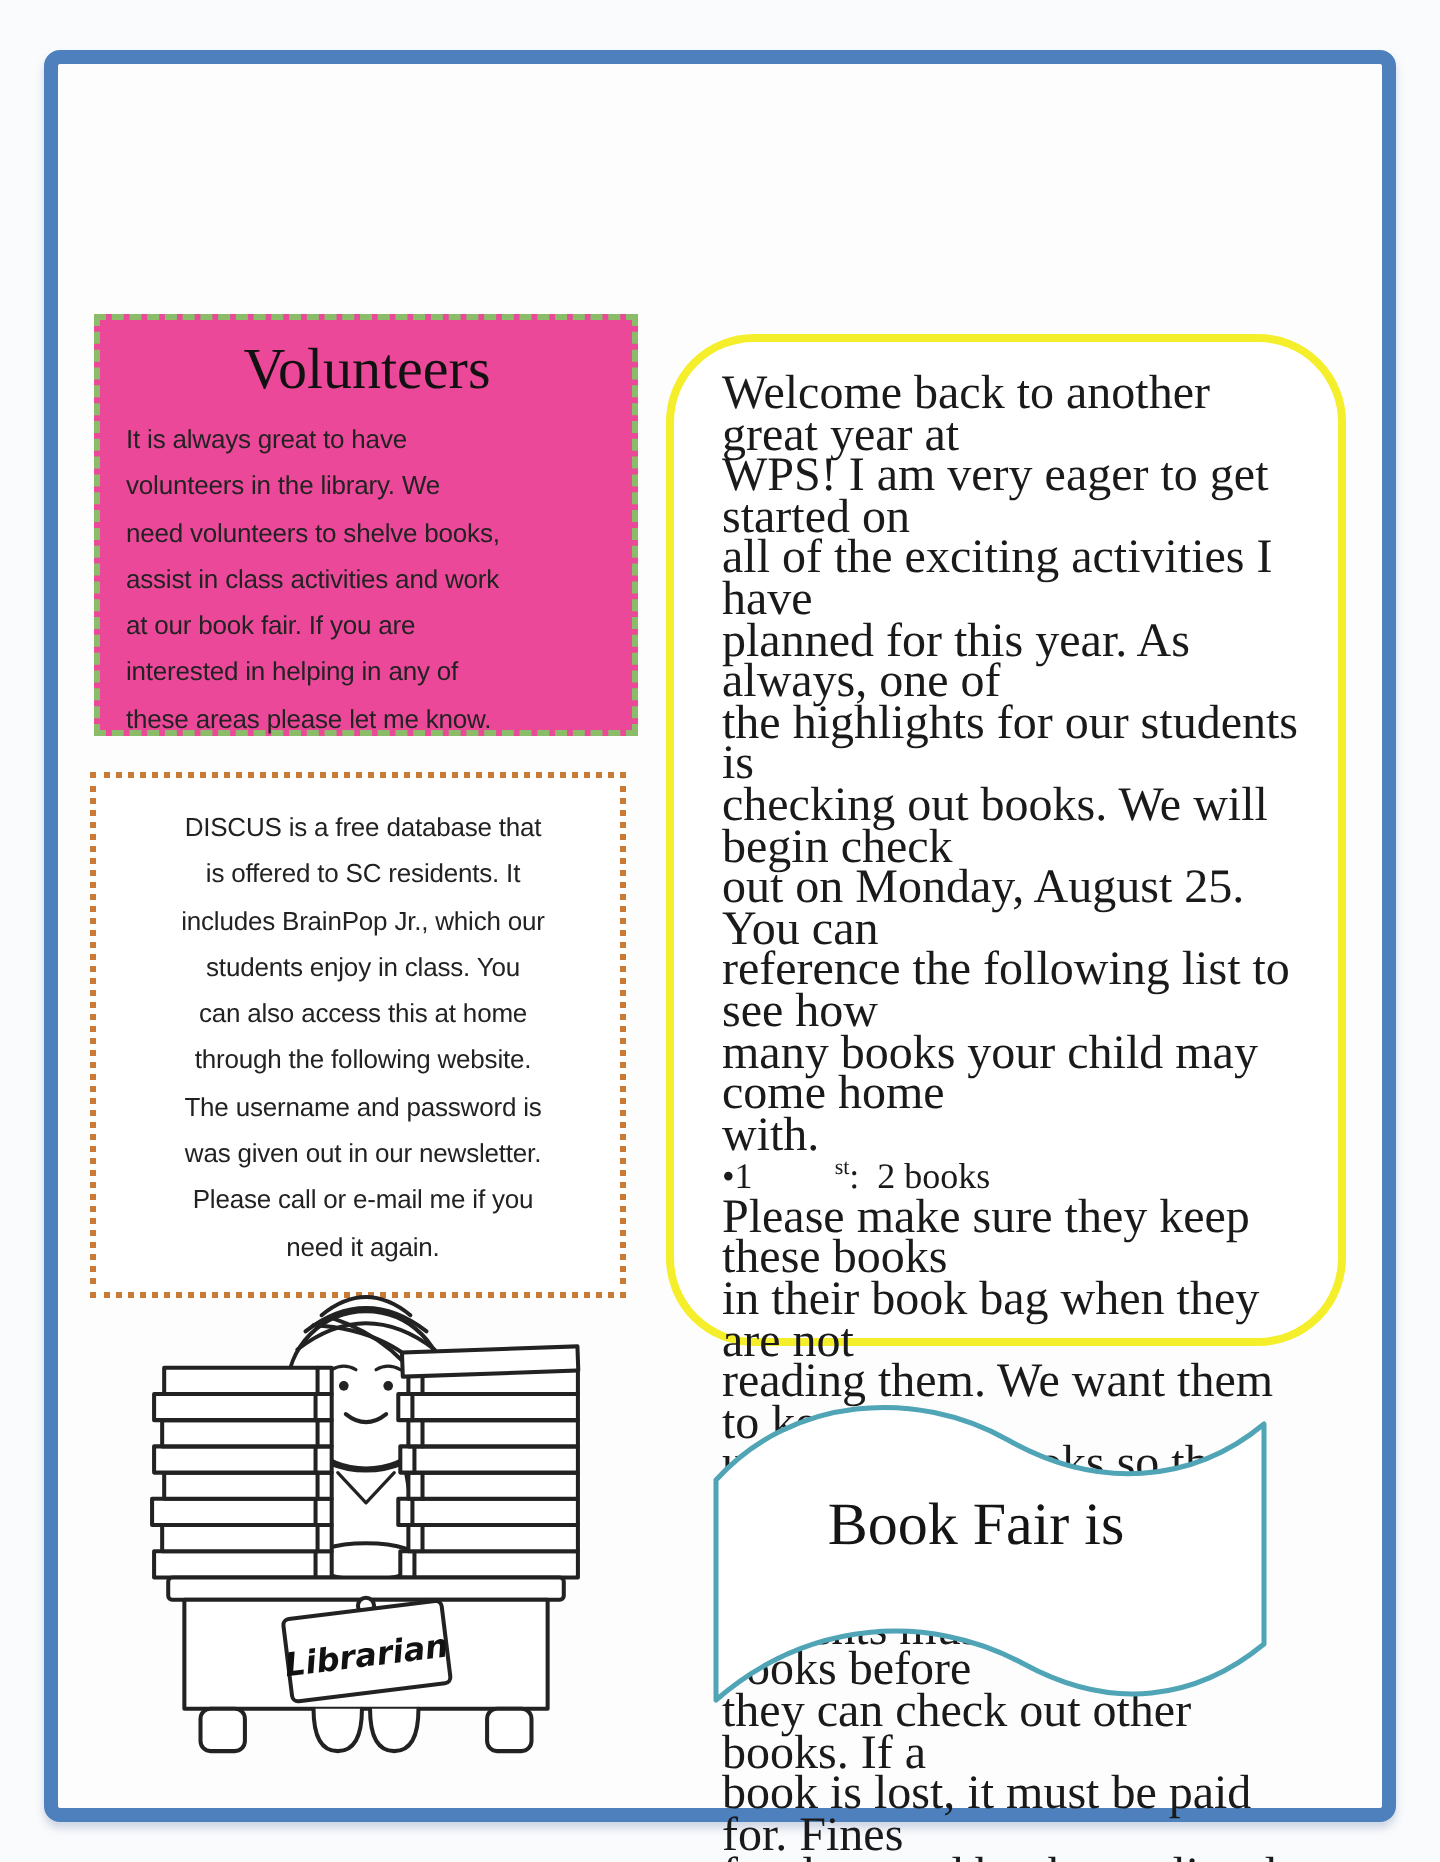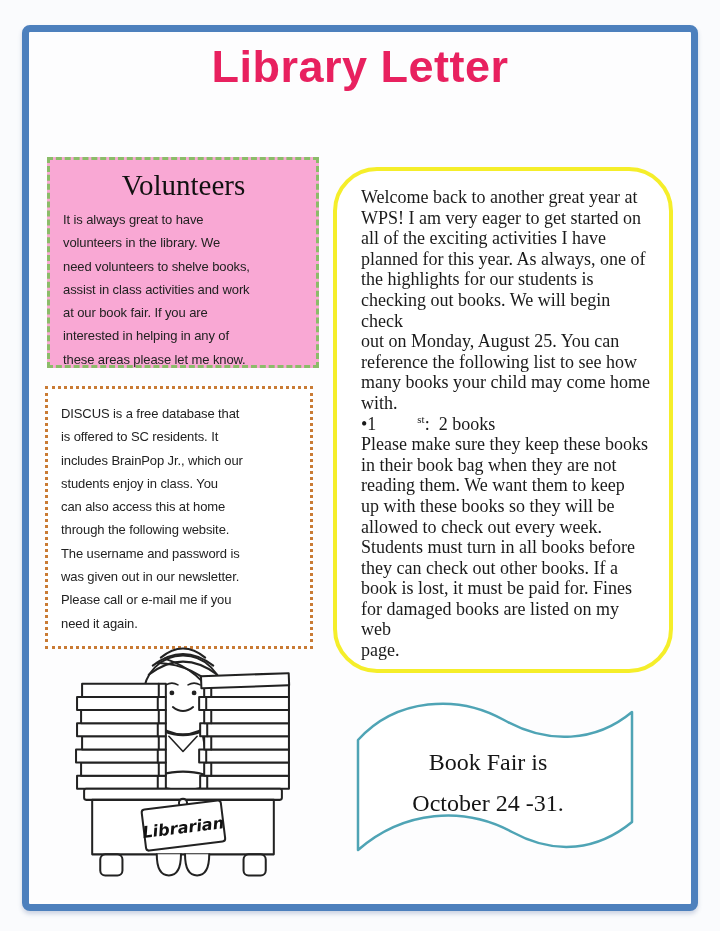--- a/index.html
+++ b/index.html
@@ -14,67 +14,67 @@
     border:7px solid #4d80bd;border-radius:8px;background:#fdfdfe;
     box-sizing:border-box;box-shadow:0 3px 4px rgba(70,100,150,.25);
   }
   .slide-title{
     position:absolute;left:0;right:0;top:36px;text-align:center;
     font-family:"Liberation Sans",sans-serif;font-weight:600;
     font-size:45px;line-height:61px;color:#e8215f;letter-spacing:.5px;
   }
   .volunteers-box{
     position:absolute;left:47px;top:157px;width:272px;height:211px;
-    box-sizing:border-box;border:3px dashed #8bbc69;background:#f9a8d4;
+    box-sizing:border-box;border:3px dashed #8bbc69;background:#ec4899;
     padding:5px 12px 0 13px;
   }
   .volunteers-heading{
     font-family:"Liberation Serif",serif;font-size:29px;line-height:36px;
     text-align:center;color:#111;margin:2px 0 5px 0;font-weight:400;
   }
   .box-body-sans{
     font-family:"Liberation Sans",sans-serif;font-size:13px;line-height:23.3px;
     white-space:pre-line;color:#222;letter-spacing:-0.1px;
   }
   .discus-box{
     position:absolute;left:45px;top:386px;width:268px;height:263px;
     box-sizing:border-box;border:3px dotted #c97b35;background:#fff;
     padding:13px 8px 0 13px;
+    text-align:center;
   }
   .welcome-box{
     position:absolute;left:333px;top:167px;width:340px;height:506px;
     box-sizing:border-box;border:4px solid #f5ee2a;border-radius:44px;
     background:#fff;padding:16px 16px 0 24px;
   }
   .box-body-serif{
-    font-family:"Liberation Serif",serif;font-size:18px;line-height:20.6px;
+    font-family:"Liberation Serif",serif;font-size:24px;line-height:20.6px;
     white-space:pre-line;color:#1a1a1a;
   }
   .bullet-line{
     font-family:"Liberation Serif",serif;font-size:18px;line-height:20.6px;
     color:#1a1a1a;
   }
   .bullet-line span{white-space:pre;}
   .bullet-line sup{font-size:11px;line-height:0;margin-left:41px;}
   .librarian{position:absolute;left:72px;top:634px;width:222px;height:248px;}
   .banner{position:absolute;left:346px;top:690px;width:298px;height:192px;}
   .banner svg{position:absolute;left:0;top:0;}
   .banner-text{
     position:absolute;left:0;right:14px;top:52px;text-align:center;
-    font-family:"Liberation Serif",serif;font-size:24px;line-height:41px;
+    font-family:"Liberation Serif",serif;font-size:30px;line-height:41px;
     color:#151515;
   }
 </style>
 </head>
 <body>
 
 <div class="slide-frame"></div>
 
 <div class="slide-title">
-  <div>Library Letter</div>
 </div>
 
 <div class="volunteers-box">
   <div class="volunteers-heading">Volunteers</div>
   <div class="box-body-sans">It is always great to have
 volunteers in the library.  We
 need volunteers to shelve books,
 assist in class activities and work
 at our book fair.  If you are
 interested in helping in any of
@@ -202,15 +202,14 @@
     <path d="M 12 50
              C 50 8, 112 4, 158 30
              C 202 55, 250 52, 286 22
              L 286 132
              C 252 160, 210 166, 166 142
              C 118 116, 58 120, 12 160
              Z" fill="#fff" stroke="#4fa4b5" stroke-width="2.5" stroke-linejoin="round"></path>
   </svg>
   <div class="banner-text">
     <div>Book Fair is</div>
-    <div>October 24 -31.</div>
   </div>
 </div>
 
 </body></html>

